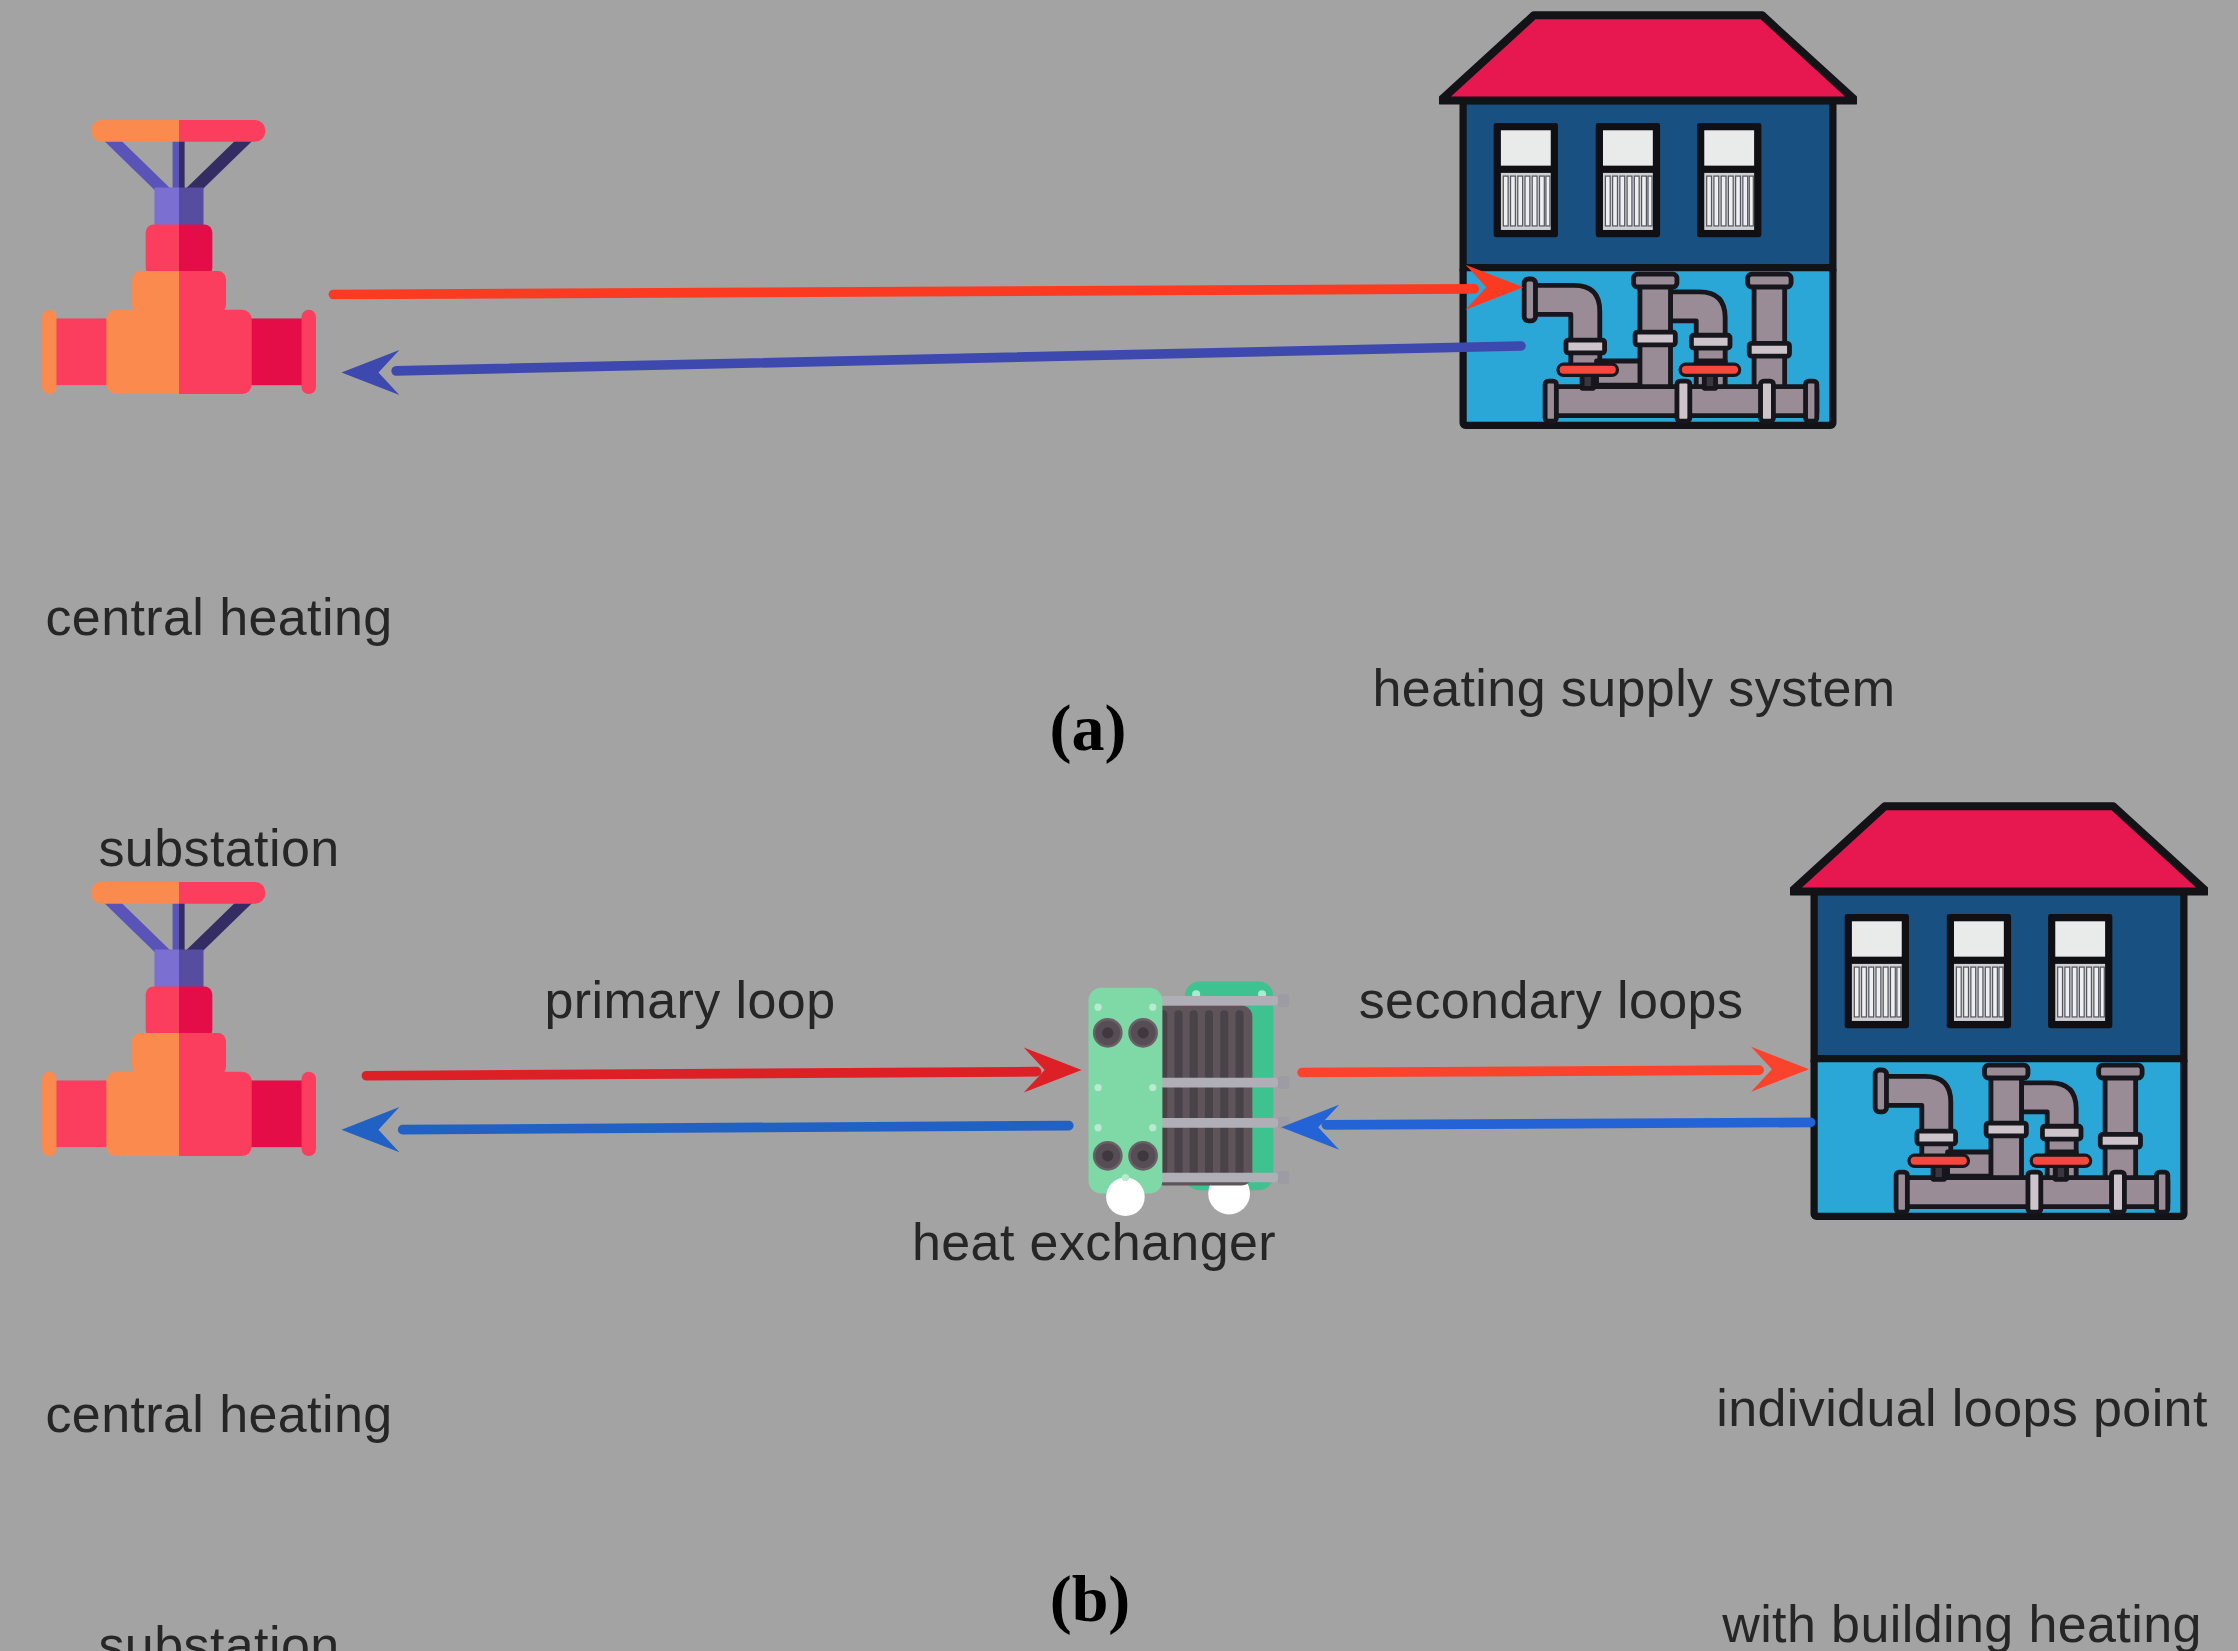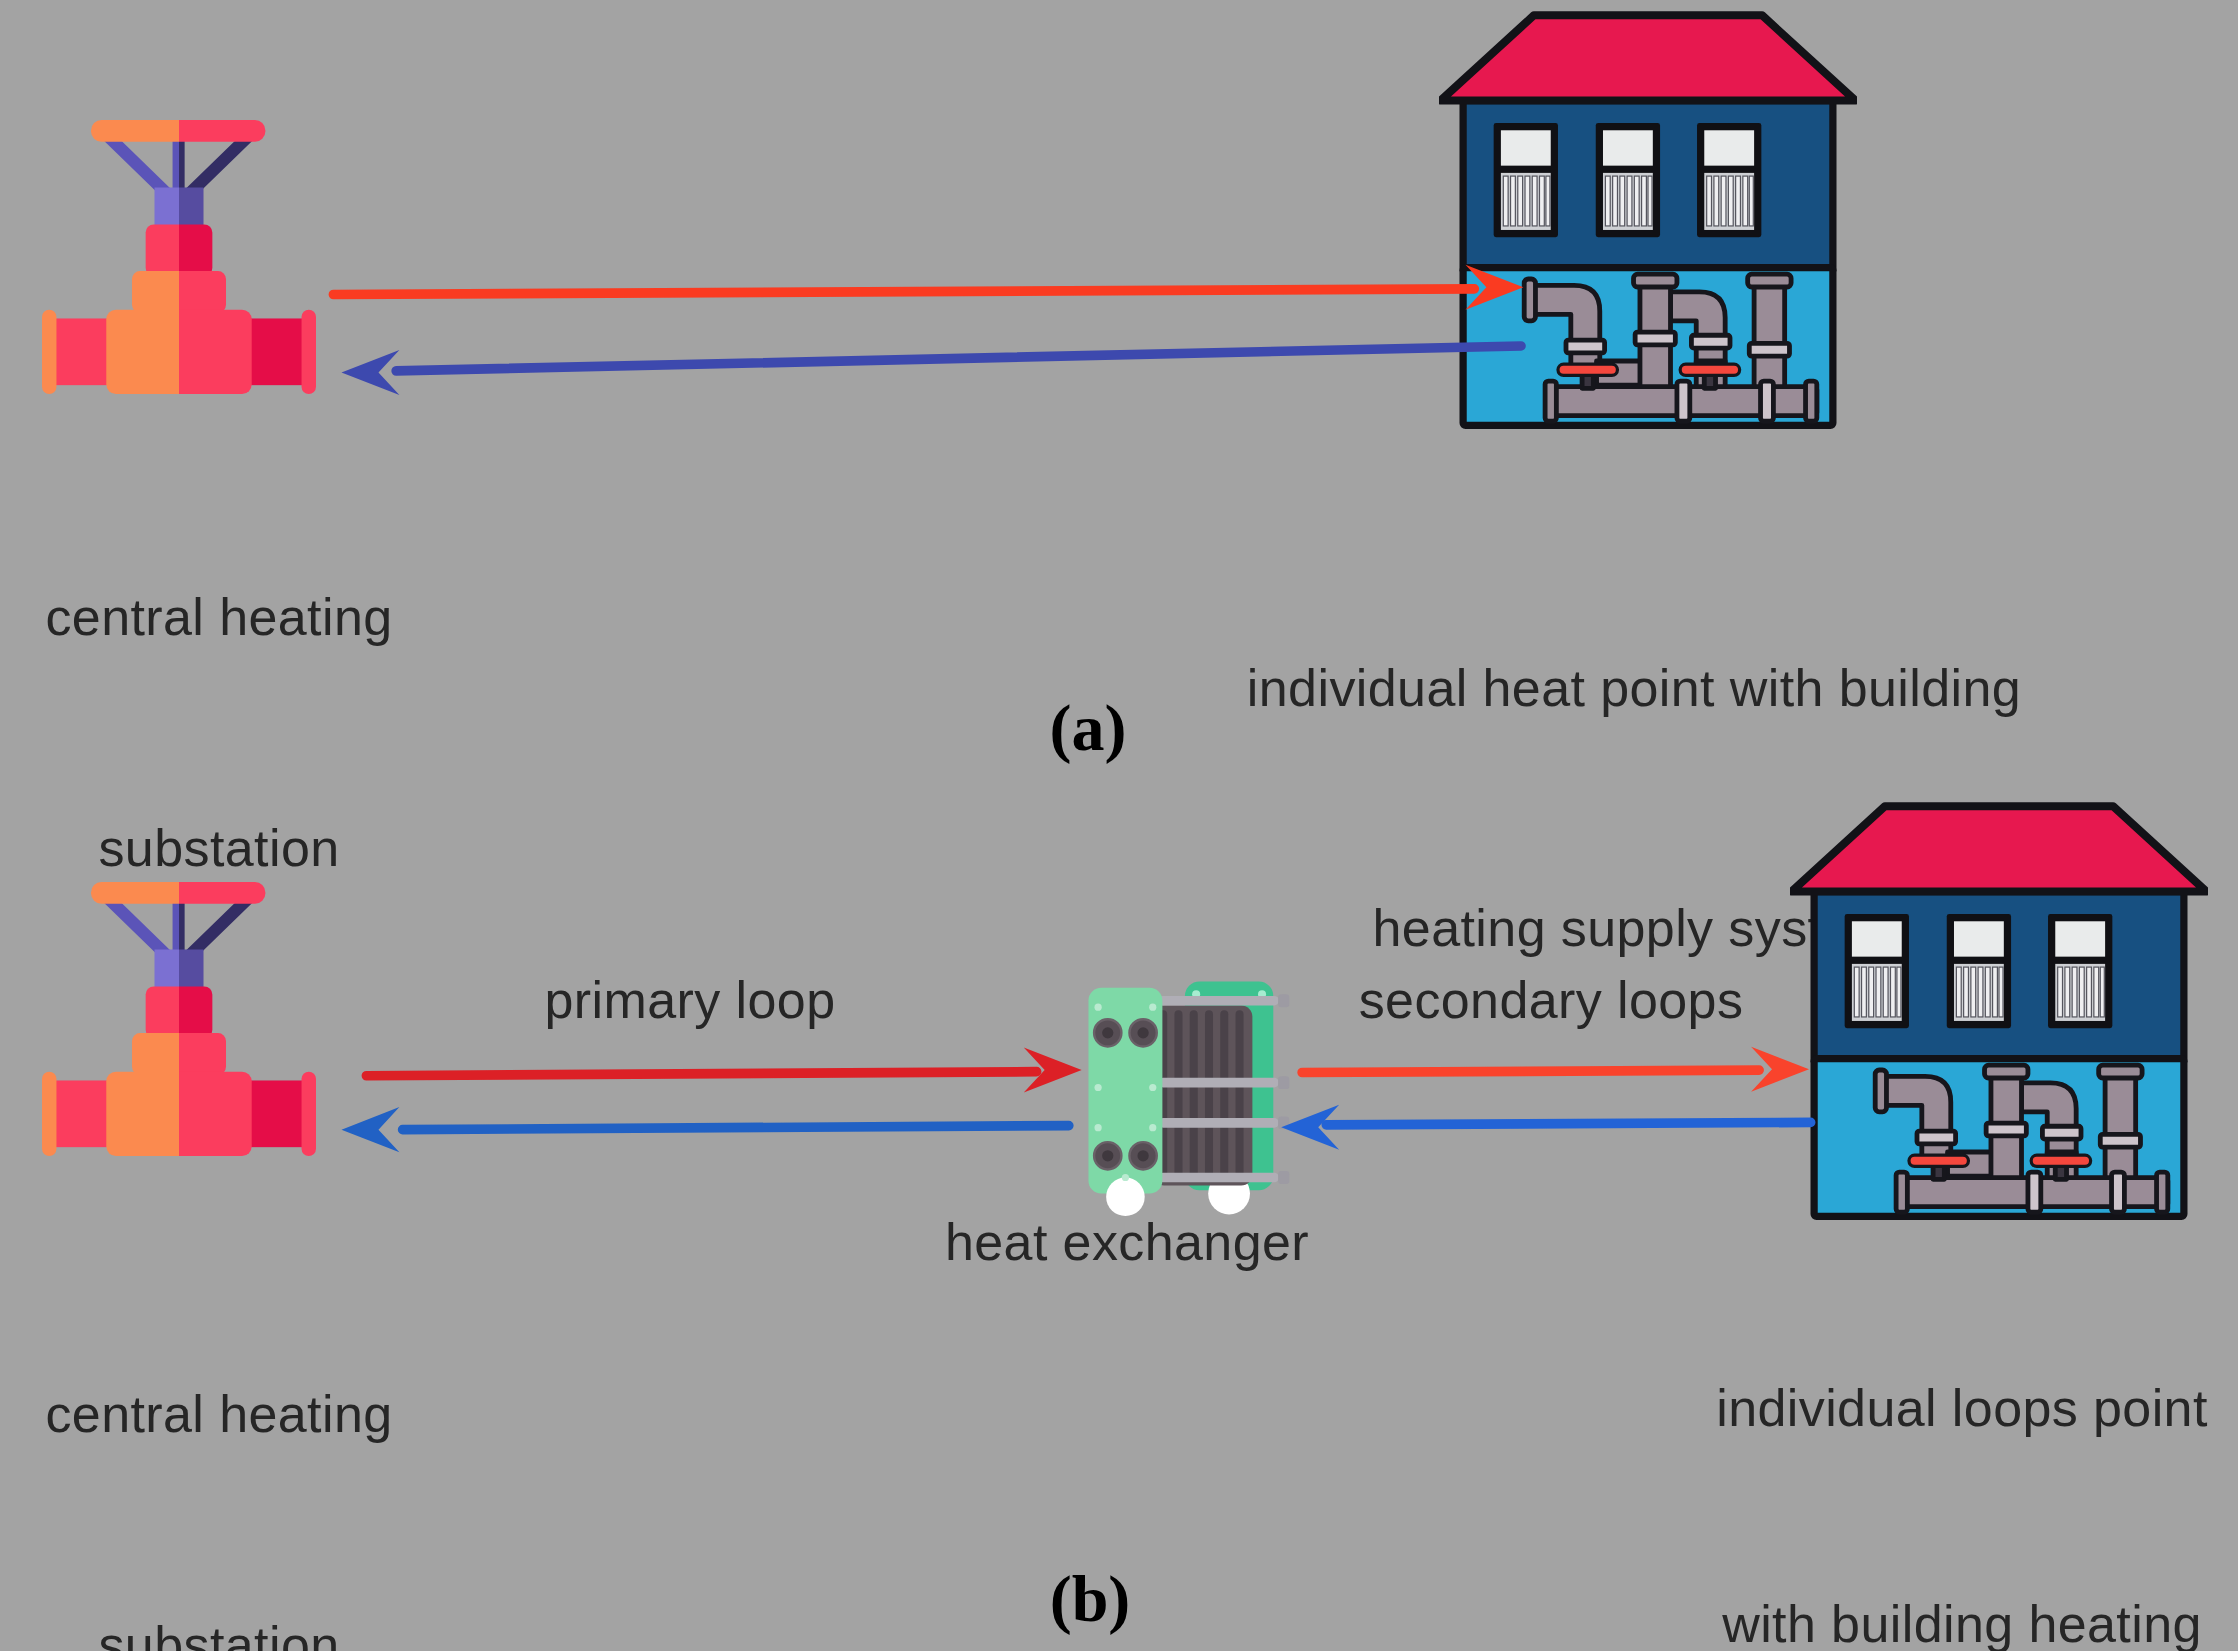--- a/index.html
+++ b/index.html
@@ -148,21 +148,20 @@
   <svg class="icon" style="left:1439px;top:1.6px" width="418" height="431" viewBox="0 0 520 535">
     <use href="#sym-house"></use>
   </svg>
 
   <div class="lbl" style="left:219px;top:425px">
     <div>central heating</div>
     <div>substation</div>
   </div>
 
   <div class="lbl" style="left:1634px;top:488px;line-height:80px">
-    <div>individual heat point with building</div>
     <div>heating supply system</div>
   </div>
 
   <div class="tag" style="left:1088px;top:690px">(a)</div>
 
   <svg class="icon" style="left:42px;top:882px" width="274" height="274" viewBox="0 0 341 341">
     <use href="#sym-valve"></use>
   </svg>
 
   <svg class="icon" style="left:1790px;top:793px" width="418" height="431" viewBox="0 0 520 535">
@@ -220,21 +219,21 @@
 
   <div class="lbl" style="left:219px;top:1222px">
     <div>central heating</div>
     <div>substation</div>
   </div>
 
   <div class="lbl" style="left:1551px;top:962px">secondary loops</div>
 
   <div class="lbl" style="left:690px;top:962px">primary loop</div>
 
-  <div class="lbl" style="left:1127px;top:1204px">heat exchanger</div>
+  <div class="lbl" style="left:1094px;top:1204px">heat exchanger</div>
 
   <div class="lbl tight" style="left:1962px;top:1228px">
     <div>individual loops point</div>
     <div>with building heating</div>
     
   </div>
 
   <div class="tag" style="left:1090px;top:1561px">(b)</div>
 
   <svg class="arrows" width="2239" height="1651" viewBox="0 0 2782 2052">

